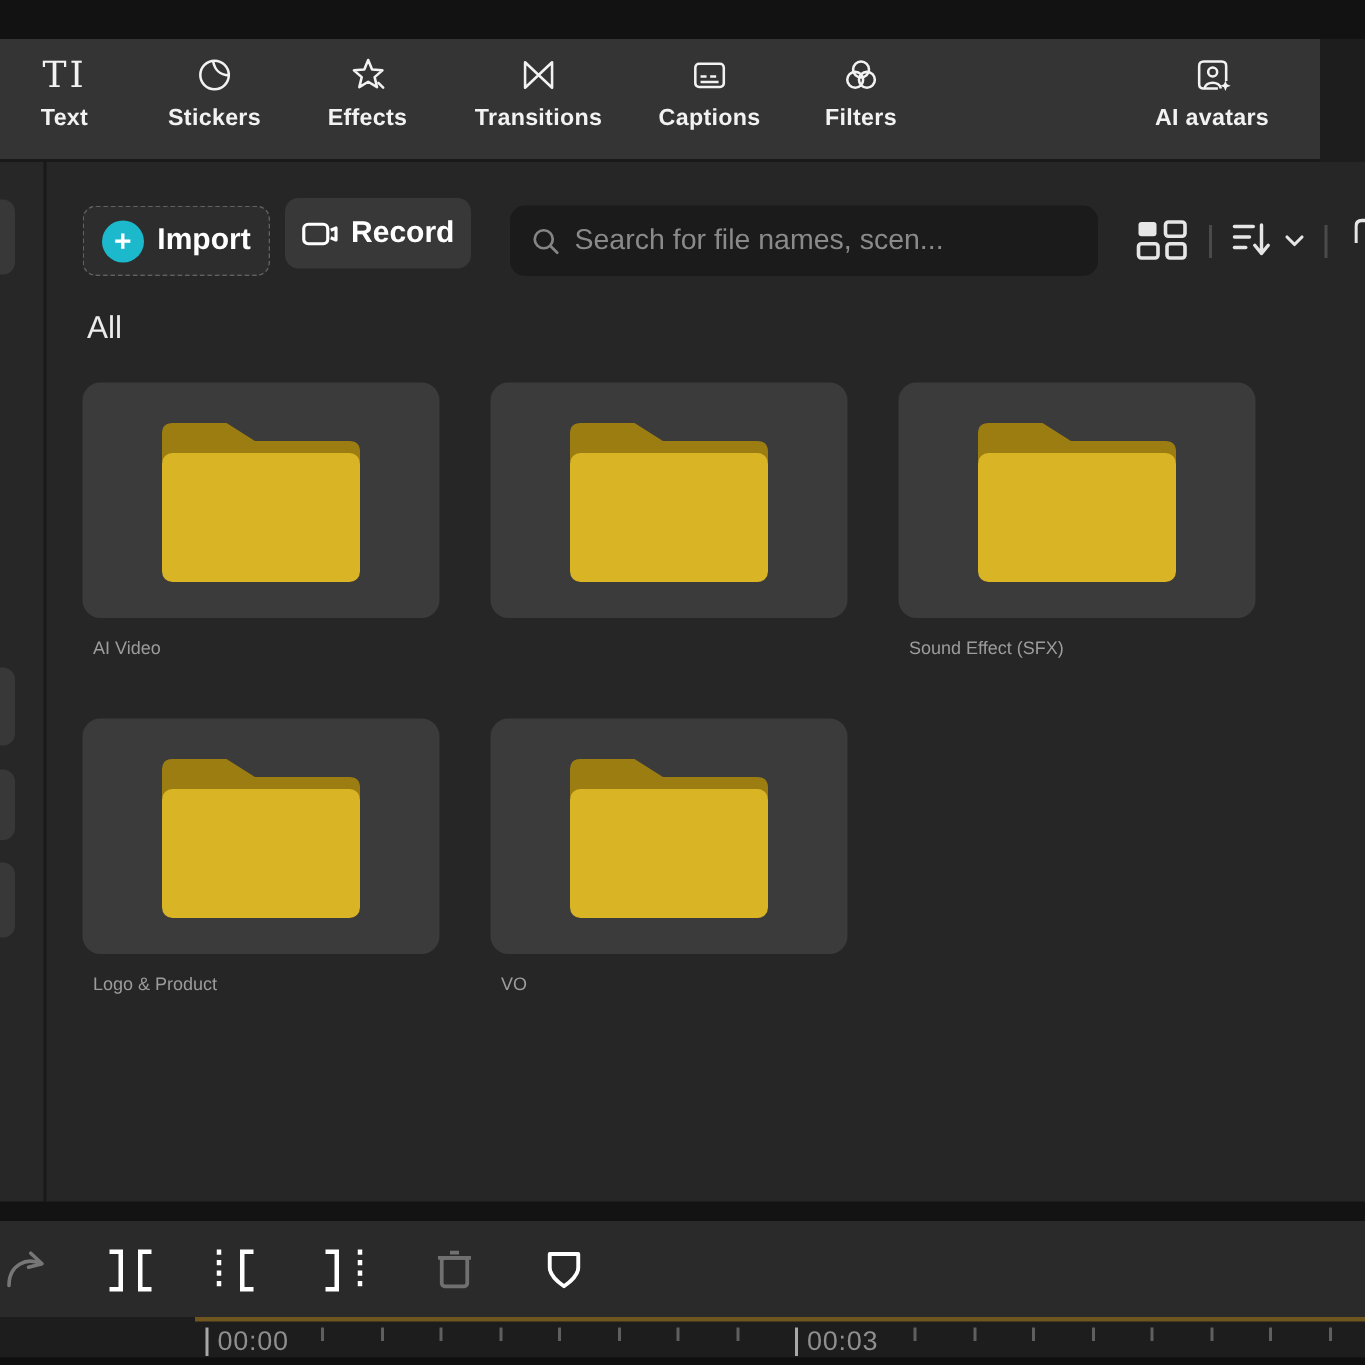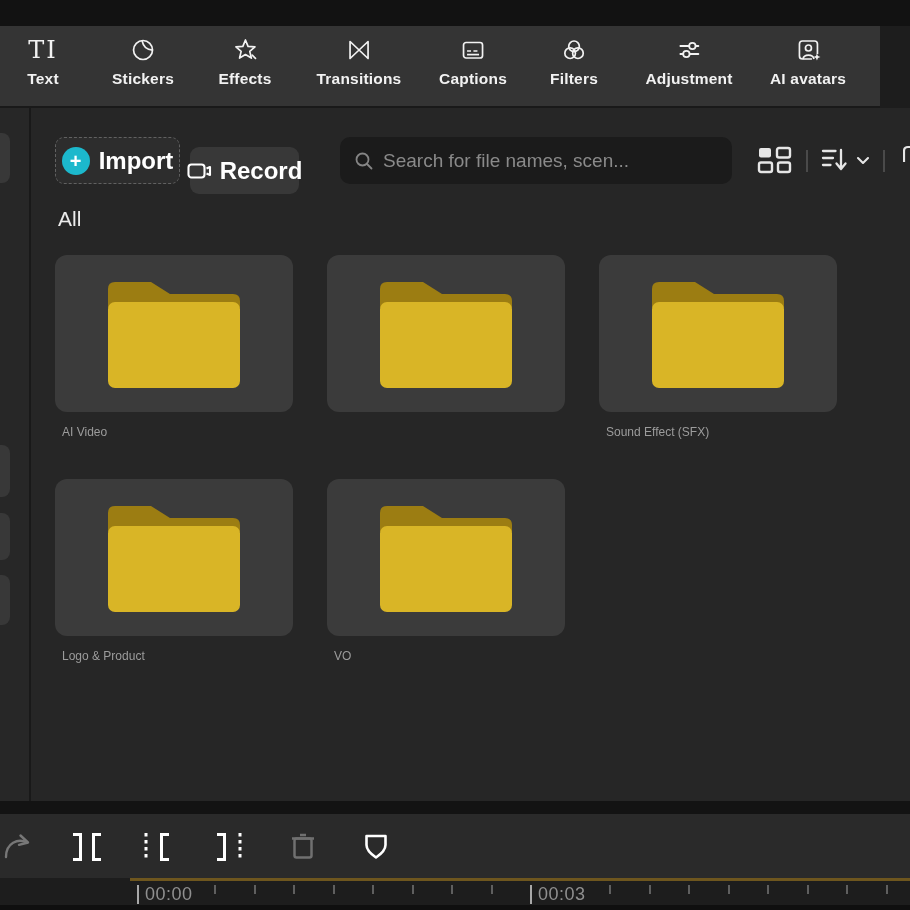--- a/index.html
+++ b/index.html
@@ -22,22 +22,22 @@
   .left-rail { position:absolute; left:0; top:108px; width:29px; height:693px; background:#272727; }
   .rail-divider { position:absolute; left:29px; top:108px; width:2px; height:693px; background:#191919; }
   .rail-item { position:absolute; left:-8px; width:18px; background:#383838; border-radius:8px; }
 
   
   .btn-import { position:absolute; left:55px; top:137px; width:125px; height:47px; background:#2d2d2d;
     border:1.6px dashed #616161; border-radius:9px; display:flex; align-items:center; justify-content:center;
     gap:9px; color:#fff; }
   .plus-circle { width:28px; height:28px; border-radius:50%; background:#1cb8cc; display:flex;
     align-items:center; justify-content:center; color:#fff; font-size:20px; font-weight:700; line-height:28px; }
-  .btn-label { font-size:24px; font-weight:700; color:#fff; }
-  .btn-record { position:absolute; left:190px; top:147px; width:109px; height:47px; background:#383838;
+  .btn-label { font-size:20px; font-weight:700; color:#fff; }
+  .btn-record { position:absolute; left:190px; top:132px; width:124px; height:47px; background:#383838;
     border-radius:9px; display:flex; align-items:center; justify-content:center; gap:8px; color:#fff; }
   .searchbox { position:absolute; left:340px; top:137px; width:392px; height:47px; background:#1b1b1b;
     border-radius:10px; display:flex; align-items:center; padding:0 14px; gap:9px; }
   .searchbox input { flex:1; background:transparent; border:none; outline:none; color:#cfcfcf;
     font-size:19px; font-family:"Liberation Sans", sans-serif; }
   .searchbox input::placeholder { color:#8a8a8a; }
   .tool-ic { position:absolute; display:flex; align-items:center; justify-content:center; }
   .vdiv { position:absolute; width:2px; height:22px; background:#4a4a4a; top:150px; }
 
   
@@ -123,33 +123,20 @@
       <span class="tabicon">
         <svg width="26" height="26" viewBox="0 0 26 26" fill="none" stroke="#f2f2f2" stroke-width="1.7">
           <circle cx="13" cy="9.3" r="5.3"></circle>
           <circle cx="9.1" cy="16.2" r="5.3"></circle>
           <circle cx="16.9" cy="16.2" r="5.3"></circle>
         </svg>
       </span>
       <span class="tablabel">Filters</span>
     </div>
 
-    <div class="tab" style="left:689px">
-      <span class="tabicon">
-        <svg width="26" height="26" viewBox="0 0 26 26" fill="none" stroke="#f2f2f2" stroke-width="1.8" stroke-linecap="round">
-          <line x1="4" y1="9" x2="12.6" y2="9"></line>
-            <line x1="19.4" y1="9" x2="22" y2="9"></line>
-          <circle cx="16" cy="9" r="3.2"></circle>
-          <line x1="4" y1="17" x2="6.6" y2="17"></line>
-            <line x1="13.4" y1="17" x2="22" y2="17"></line>
-          <circle cx="10" cy="17" r="3.2"></circle>
-        </svg>
-      </span>
-      <span class="tablabel">Adjustment</span>
-    </div>
 
     <div class="tab" style="left:808px">
       <span class="tabicon">
         <svg width="27" height="26" viewBox="0 0 27 26" fill="none" stroke="#f2f2f2" stroke-width="1.7">
           <path d="M22.5,17 V7 Q22.5,4 19.5,4 H7.5 Q4.5,4 4.5,7 V19 Q4.5,22 7.5,22 H17"></path>
           <circle cx="13.5" cy="11" r="3"></circle>
           <path d="M8,22 C9,16.8 18,16.8 19,22"></path>
           <path d="M22,16.6 l1,2.5 2.5,1 -2.5,1 -1,2.5 -1,-2.5 -2.5,-1 2.5,-1 z" fill="#f2f2f2" stroke="none"></path>
         </svg>
       </span>

